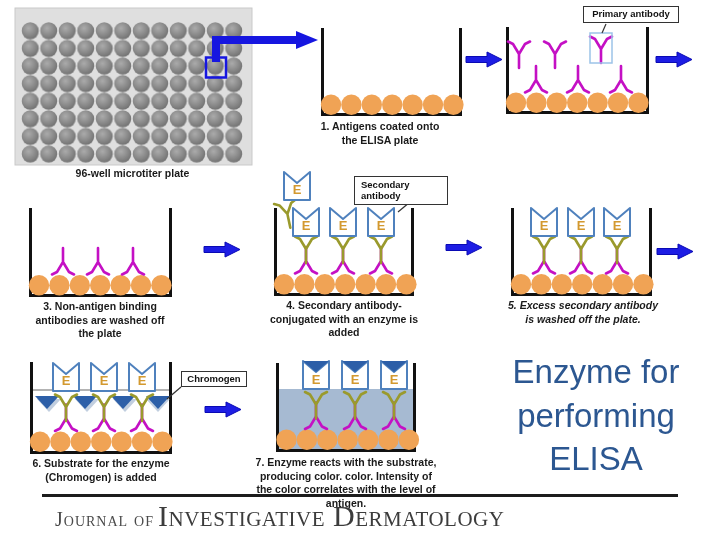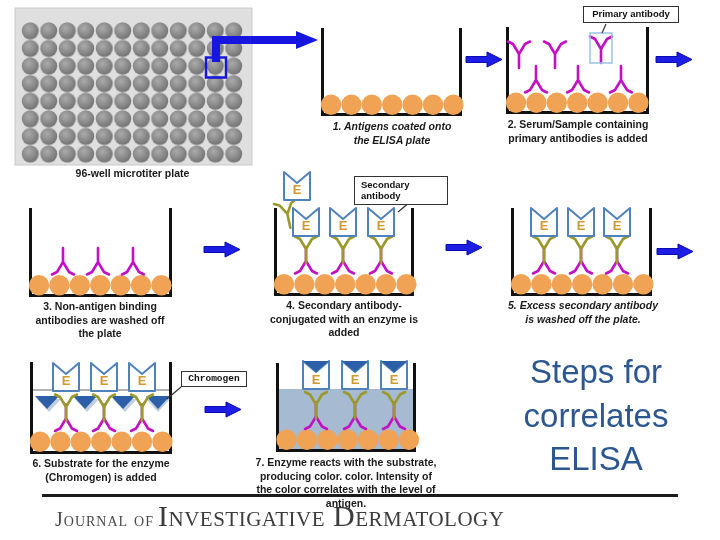--- a/index.html
+++ b/index.html
@@ -214,32 +214,31 @@
       <polygon class="tri" points="303,361 329,361 316,372"></polygon>
       <polygon class="tri" points="342,361 368,361 355,372"></polygon>
       <polygon class="tri" points="381,361 407,361 394,372"></polygon>
       <text class="enz-letter" x="316" y="384">E</text>
       <text class="enz-letter" x="355" y="384">E</text>
       <text class="enz-letter" x="394" y="384">E</text>
     </g>
   </svg>
 
   <div class="lbl" style="left:40px;top:167px;width:185px;">96-well microtiter plate</div>
-  <div class="lbl" style="left:329px;top:120px;width:126px;font-style:italic;">1. Antigens coated onto the ELISA plate</div>
-  <div class="lbl" style="left:504px;top:118px;width:148px;">2. Serum/Sample containing primary antibodies is added</div>
+  <div class="lbl" style="left:317px;top:120px;width:126px;">1. Antigens coated onto the ELISA plate</div>
   <div class="lbl" style="left:35px;top:300px;width:130px;">3. Non-antigen binding antibodies are washed off the plate</div>
   <div class="lbl" style="left:269px;top:299px;width:150px;">4. Secondary antibody-conjugated with an enzyme is added</div>
   <div class="lbl" style="left:508px;top:299px;width:150px;font-style:italic;">5. Excess secondary antibody is washed off the plate.</div>
   <div class="lbl" style="left:25px;top:457px;width:152px;">6. Substrate for the enzyme (Chromogen) is added</div>
   <div class="lbl" style="left:253px;top:456px;width:186px;">7. Enzyme reacts with the substrate, producing color. color. Intensity of the color correlates with the level of antigen.</div>
 
   <div class="callout" style="left:583px;top:6px;width:94px;height:15px;justify-content:center;">Primary antibody</div>
   <div class="callout" style="left:354px;top:176px;width:86px;height:27px;padding-left:6px;">Secondary antibody</div>
-  <div class="callout" style="left:181px;top:371px;width:64px;height:14px;justify-content:center;font-family:Liberation Mono, monospace;">Chromogen</div>
-
-  <div class="title">Steps for correlates ELISA</div>
+  <div class="callout" style="left:181px;top:371px;width:64px;height:14px;justify-content:center;">Chromogen</div>
+
+  <div class="title">Enzyme for performing ELISA</div>
   <div class="divider"></div>
   <div class="logo">
     <span class="pre">Journal of</span>
     <span class="name">Investigative Dermatology</span>
   </div>
 
 </div>
 
 </body></html>

